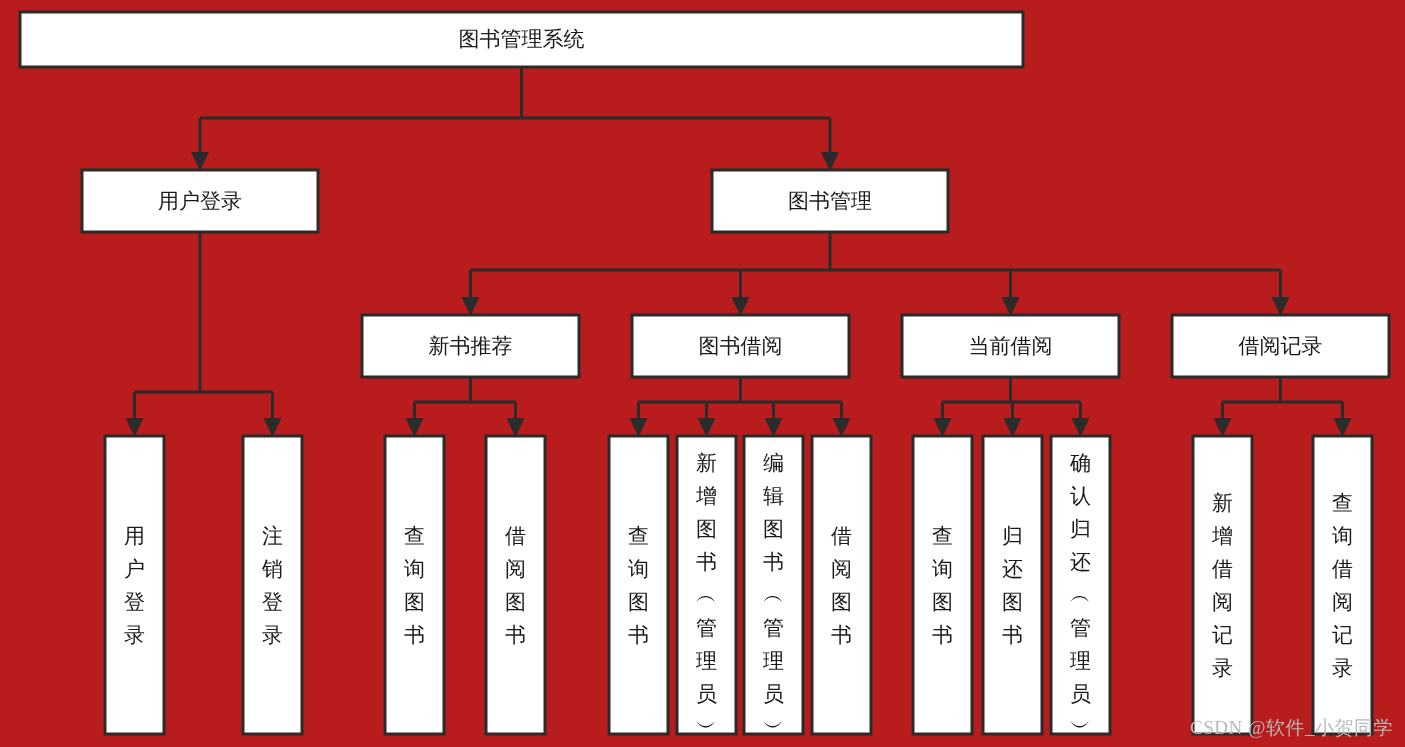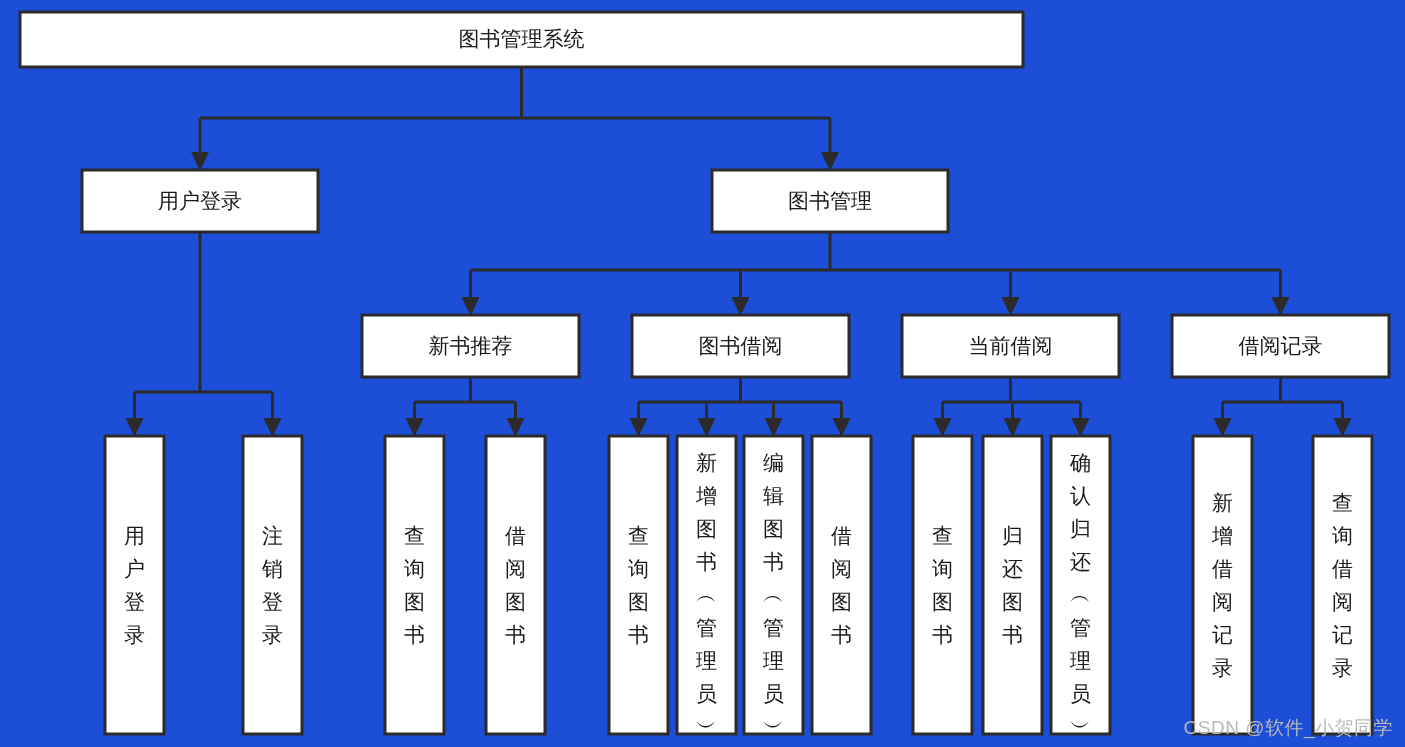--- a/index.html
+++ b/index.html
@@ -11,21 +11,21 @@
   body {
     width: 1405px;
     height: 747px;
     font-family: "Liberation Sans", "DejaVu Sans", sans-serif;
     overflow: hidden;
   }
   #diagram-root {
     position: relative;
     width: 1405px;
     height: 747px;
-    background: #1d4ed8;
+    background: #b91c1c;
   }
   svg.diagram {
     position: absolute;
     top: 0;
     left: 0;
     width: 1405px;
     height: 747px;
     display: block;
   }
   .node-box {
@@ -53,21 +53,21 @@
   .node-label-v {
     font-family: "Liberation Sans", "DejaVu Sans", sans-serif;
     font-size: 21px;
     fill: #1a1a1a;
     text-anchor: middle;
   }
   .watermark {
     position: absolute;
     right: 12px;
     bottom: 6px;
-    font-family: Liberation Sans, sans-serif;
+    font-family: Liberation Serif, serif;
     font-size: 19px;
     color: #b9b9b9;
     letter-spacing: 0.5px;
     white-space: nowrap;
     user-select: none;
   }
 </style>
 </head>
 <body>
 

